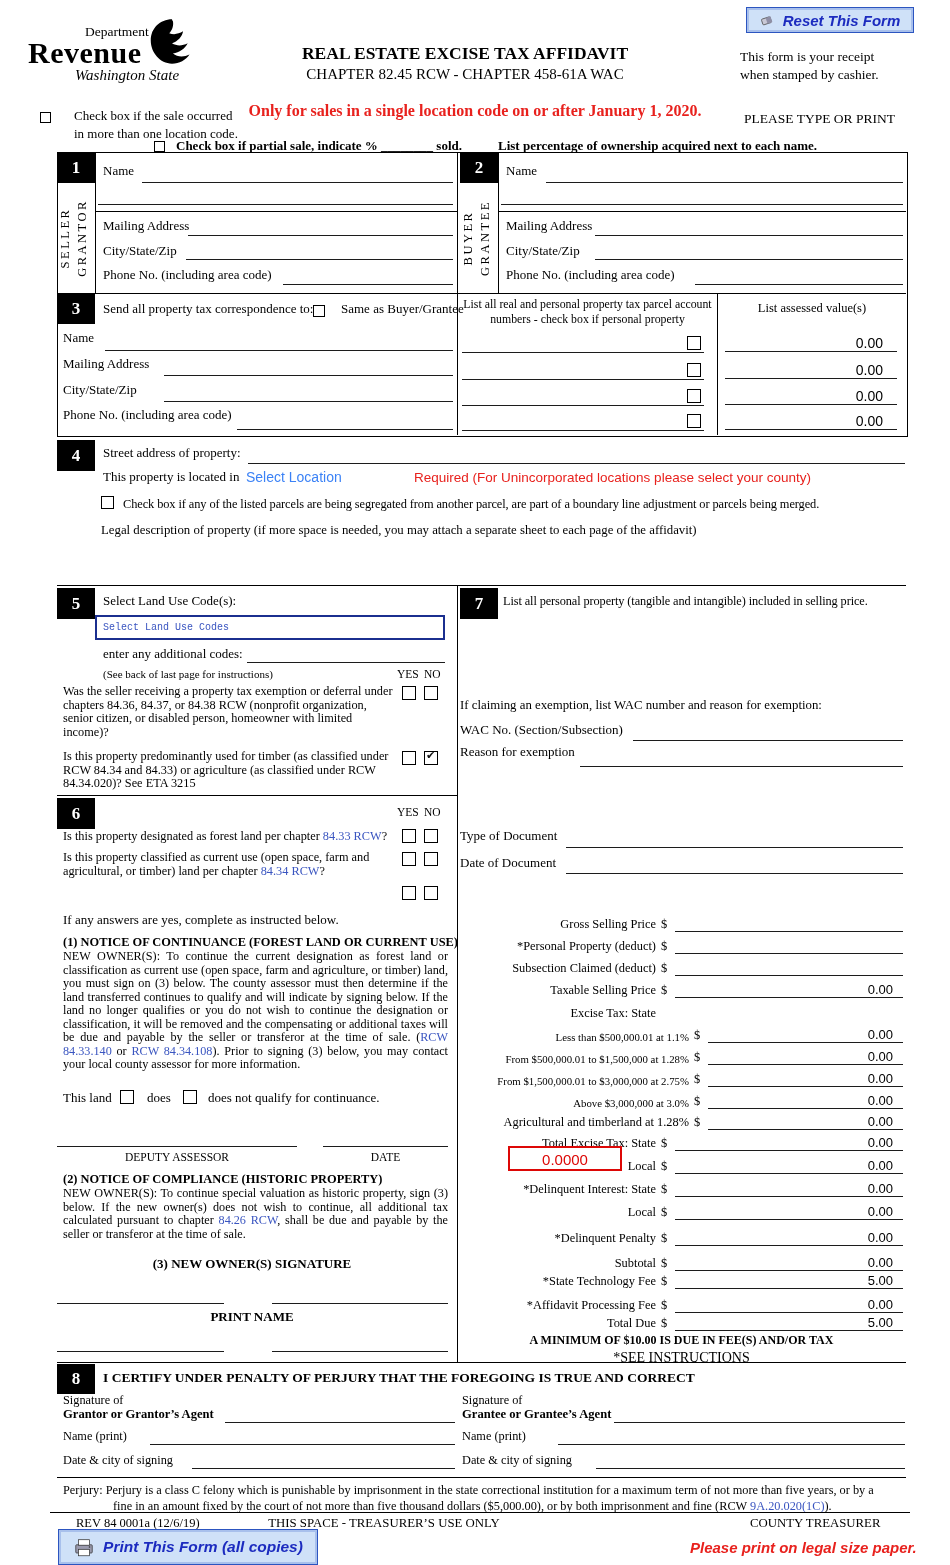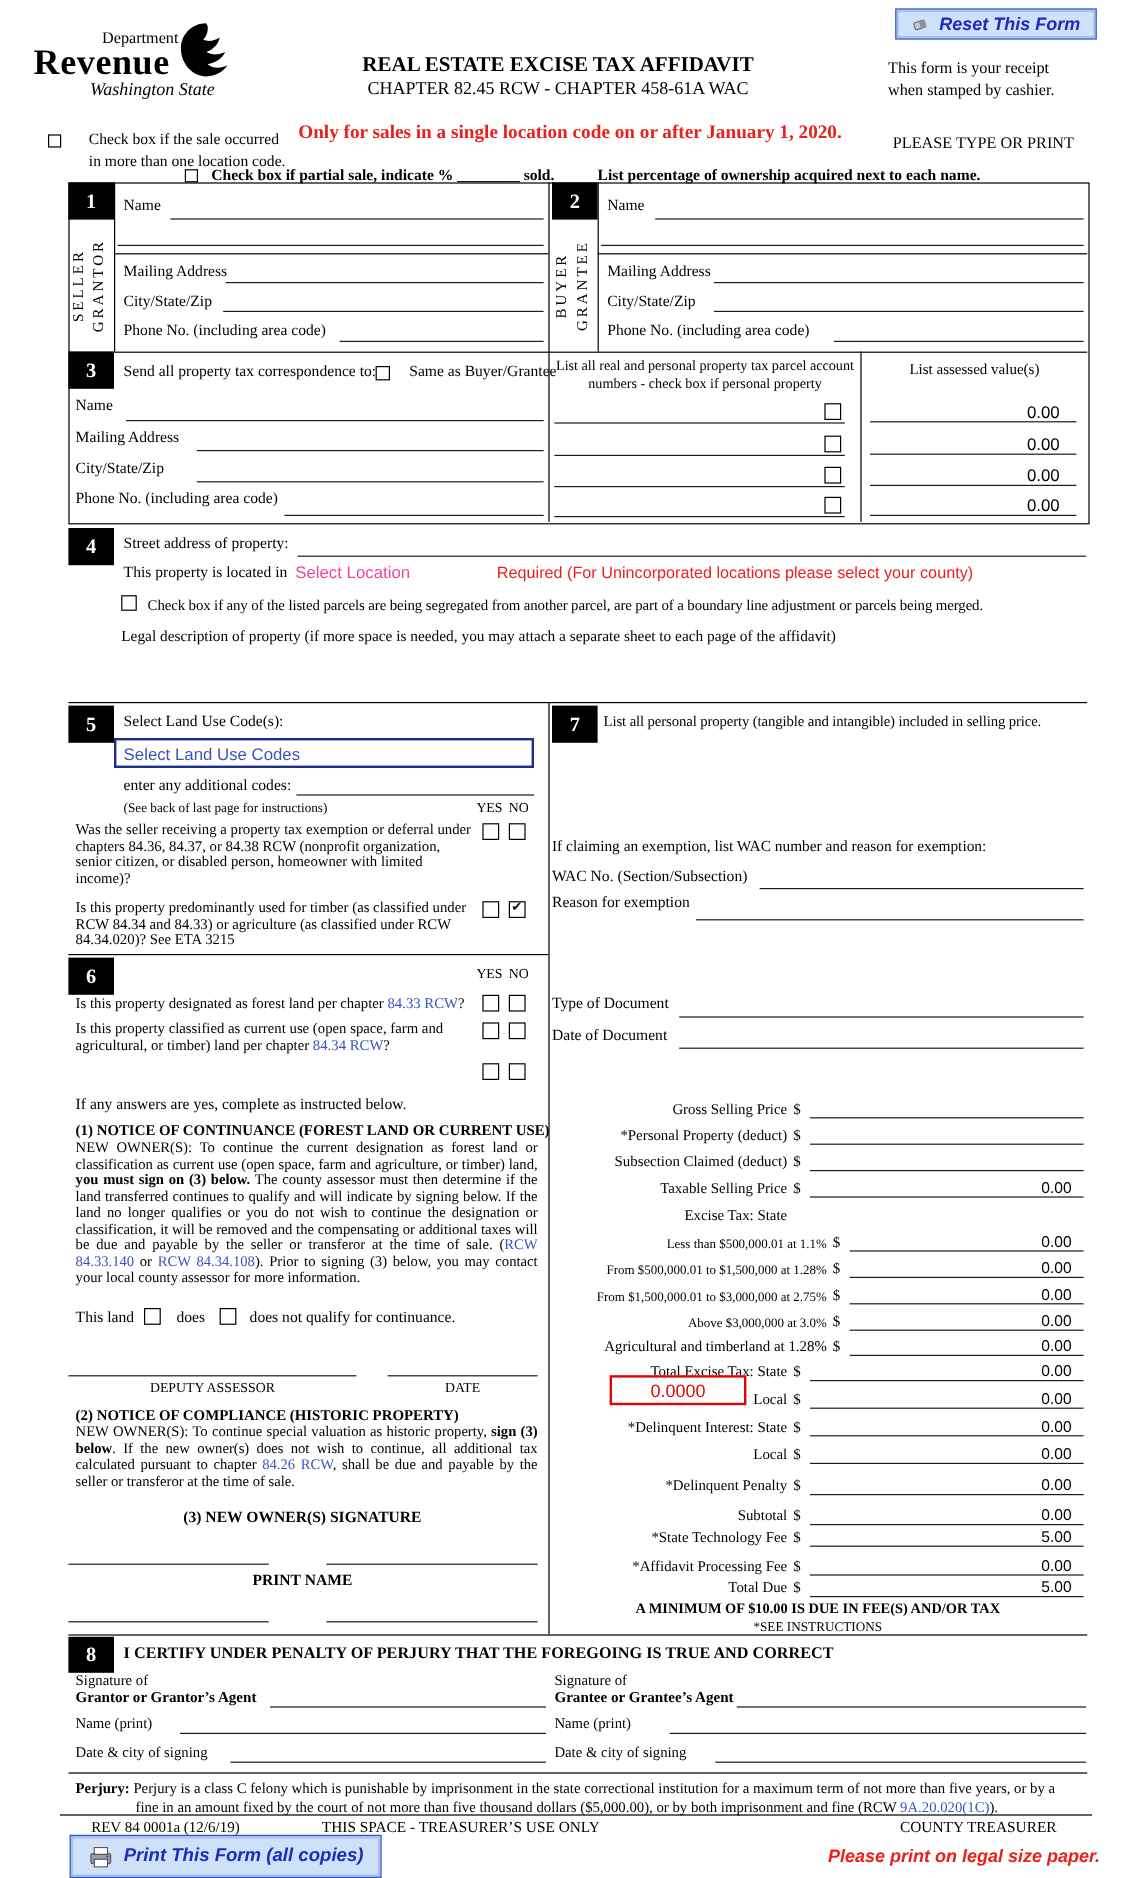--- a/index.html
+++ b/index.html
@@ -19,23 +19,23 @@
           font-size:17px;text-align:center;line-height:31px;}
   .cb{position:absolute;width:14px;height:14px;border:1.7px solid #000;background:#fff;box-sizing:border-box;}
   .cb.small{width:11px;height:11px;border-width:1.4px;}
   .cb.checked::after{content:"\2714";position:absolute;left:1px;top:-3px;font-size:11px;color:#111;}
   .outer-frame{position:absolute;left:57px;top:152px;width:849px;height:283px;border:1.5px solid #000;}
   .side-label{position:absolute;width:38px;height:110px;}
   .side-label .rot{position:absolute;width:110px;height:38px;left:-36px;top:36px;transform:rotate(-90deg);
           text-align:center;letter-spacing:2.5px;font-size:12.5px;line-height:17px;}
   .selectbox{position:absolute;border:2px solid #1b2f8f;background:#fff;display:flex;align-items:center;
           padding-left:6px;box-sizing:border-box;}
-  .selectbox span{font-family:Liberation Sans, sans-serif;font-size:14px;color:#3a55c0;}
+  .selectbox span{font-family:Liberation Mono, monospace;font-size:10px;color:#3a55c0;}
   .seg-link{color:#3a55c0;}
-  .seg-bold{font-weight:700;}
+  .seg-bold{font-weight:400;}
   .btn{position:absolute;display:flex;align-items:center;justify-content:center;gap:8px;
        background:#cfe1f8;border:1px solid #2c55c0;box-shadow:inset 0 0 0 2px #a8c0ec;
        color:#1c2bbf;font:italic 700 15px "Liberation Sans",sans-serif;}
   .money-row{position:absolute;left:460px;width:443px;height:20px;display:flex;align-items:flex-end;
        font-size:12.4px;}
   .money-row.bracket{font-size:10.8px;}
   .m-label{flex:1;text-align:right;padding-right:5px;white-space:nowrap;}
   .m-dollar{width:14px;font-size:12.4px;}
   .m-line{border-bottom:1.2px solid #1c1c1c;display:flex;align-items:flex-end;justify-content:flex-end;
        padding-right:10px;box-sizing:border-box;height:20px;
@@ -163,21 +163,21 @@
       <span class="cb" style="left: 687px; top: 414px;"></span>
       <div class="assessed-cell" style="top: 404px;">
         <span>0.00</span>
       </div>
     </div>
 
   <div class="numbox" style="left:57px;top:440px;">4</div>
   <div class="t" style="left:103px;top:446px;">Street address of property:</div>
   <div class="ul" style="left:248px;top:463px;width:657px;"></div>
   <div class="t" style="left:103px;top:470px;">This property is located in</div>
-  <div class="t sans" style="left:246px;top:469px;font-size:14px;color:#ec4899;">Select Location</div>
+  <div class="t sans" style="left:246px;top:469px;font-size:14px;color:#3b82f6;">Select Location</div>
   <div class="t sans red" style="left:414px;top:470px;font-size:13.5px;">Required (For Unincorporated locations please select your county)</div>
   <span class="cb" style="left:101px;top:496px;width:13px;height:13px;"></span>
   <div class="t" style="left:123px;top:497px;font-size:12.4px;letter-spacing:-0.1px;">Check box if any of the listed parcels are being segregated from another parcel, are part of a boundary line adjustment or parcels being merged.</div>
   <div class="t" style="left:101px;top:523px;font-size:12.8px;">Legal description of property (if more space is needed, you may attach a separate sheet to each page of the affidavit)</div>
 
   <div class="hl" style="left:57px;top:585px;width:849px;"></div>
   <div class="vl" style="left:457px;top:585px;height:777px;"></div>
   <div class="hl" style="left:57px;top:795px;width:400px;"></div>
   <div class="hl" style="left:57px;top:1362px;width:849px;"></div>
 
@@ -380,21 +380,21 @@
       <div class="money-row" style="top: 1311px;">
         <span class="m-label">Total Due</span>
         <span class="m-dollar">$</span>
         <span class="m-line" style="width: 228px;">
           <span>5.00</span>
         </span>
       </div>
     </div>
 
   <div class="t b c" style="left:458px;top:1334px;width:447px;font-size:12px;">A MINIMUM OF $10.00 IS DUE IN FEE(S) AND/OR TAX</div>
-  <div class="t c" style="left:458px;top:1350px;width:447px;font-size:11px;">*SEE INSTRUCTIONS</div>
+  <div class="t c" style="left:458px;top:1350px;width:447px;font-size:14px;">*SEE INSTRUCTIONS</div>
 
   <div class="numbox" style="left:57px;top:1364px;height:30px;line-height:30px;">8</div>
   <div class="t b" style="left:103px;top:1370px;font-size:13.5px;">I CERTIFY UNDER PENALTY OF PERJURY THAT THE FOREGOING IS TRUE AND CORRECT</div>
 
   <div class="t" style="left:63px;top:1393px;font-size:12.3px;">Signature of</div>
   <div class="t b" style="left:63px;top:1407px;font-size:12.6px;">Grantor or Grantor’s Agent</div>
   <div class="ul" style="left:225px;top:1422px;width:230px;"></div>
   <div class="t" style="left:63px;top:1429px;font-size:12.3px;">Name (print)</div>
   <div class="ul" style="left:150px;top:1444px;width:305px;"></div>
   <div class="t" style="left:63px;top:1453px;font-size:12.3px;">Date &amp; city of signing</div>

